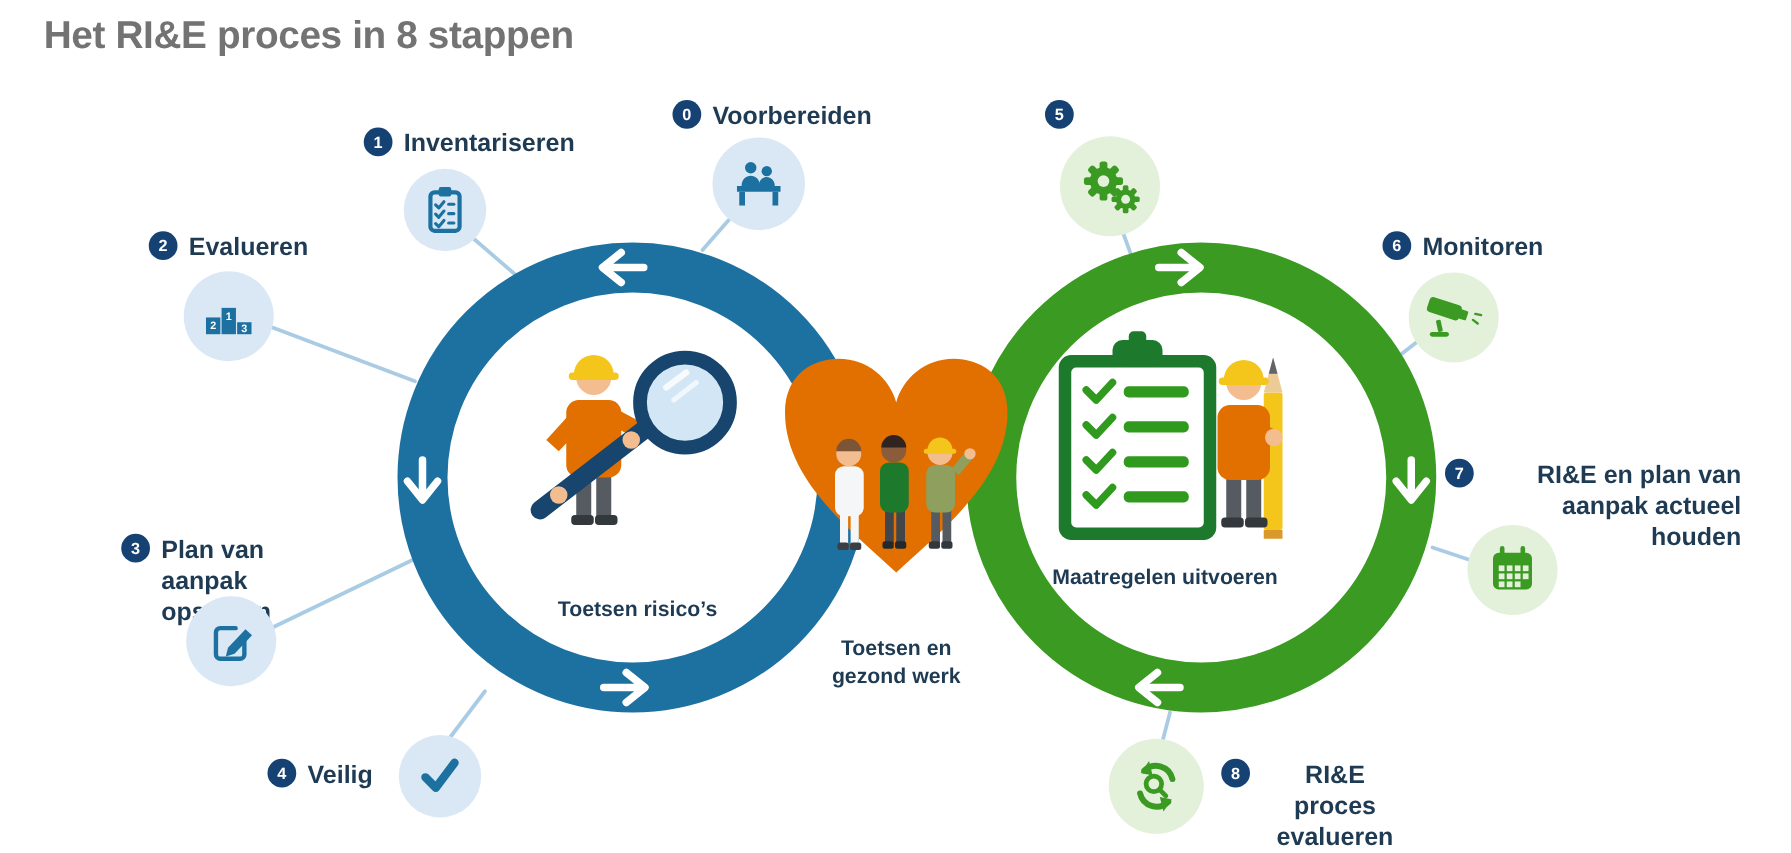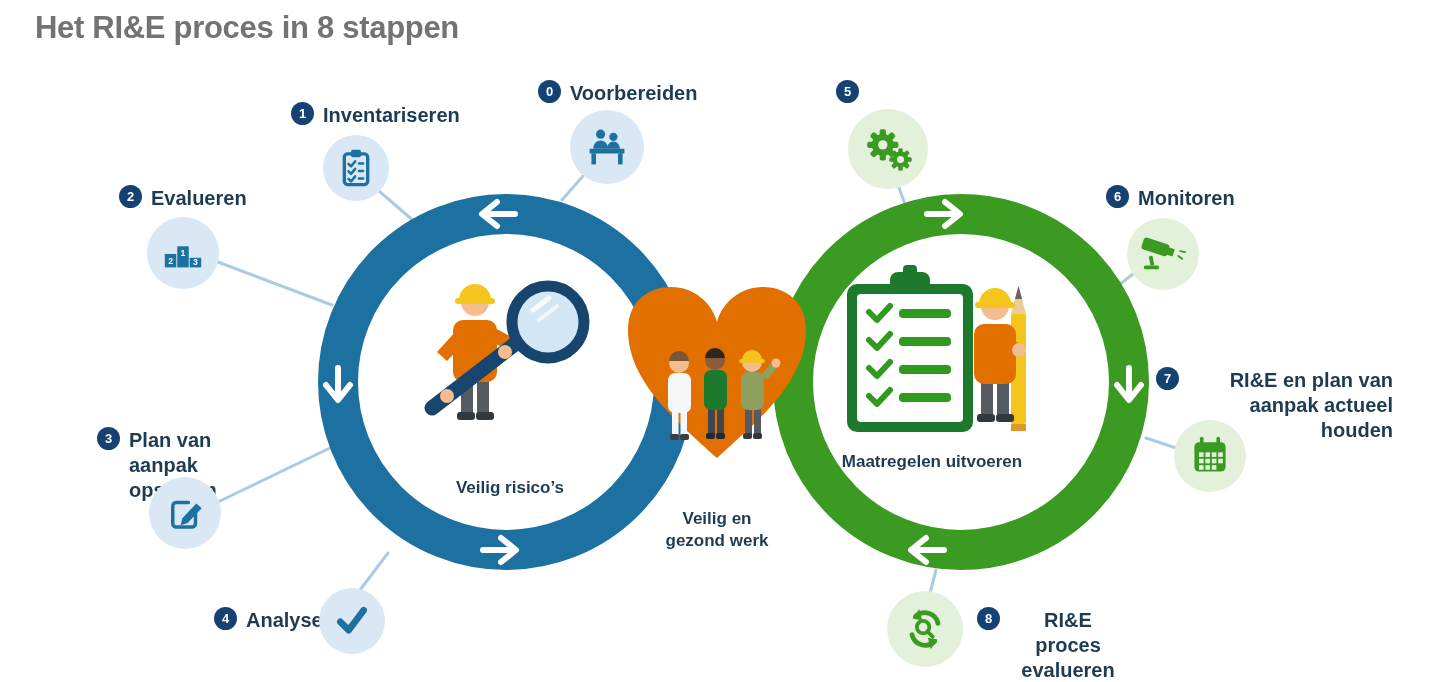--- a/index.html
+++ b/index.html
@@ -141,43 +141,43 @@
       <rect x="136" y="158" width="9" height="6" rx="2" fill="#33383d"></rect>
       <rect x="124" y="97" width="23" height="38" rx="7" fill="#8fa05e"></rect>
       <path d="M144 100 l12 -14 6 5 -12 14 Z" fill="#8fa05e"></path>
       <circle cx="159" cy="88" r="4.5" fill="#f3bd90"></circle>
       <circle cx="135" cy="87" r="10" fill="#f3bd90"></circle>
       <path d="M125 85 a10 10 0 0 1 20 0 Z" fill="#f4c61c"></path>
       <rect x="122" y="84" width="26" height="4" rx="2" fill="#f4c61c"></rect>
     </g>
   </svg>
 
-  <div class="loop-label" style="left:415px;top:477px;width:190px">Veilig risico’s</div>
+  <div class="loop-label" style="left:415px;top:477px;width:190px">Toetsen risico’s</div>
   <div class="loop-label" style="left:827px;top:451px;width:210px">Maatregelen uitvoeren</div>
-  <div class="loop-label" style="left:659px;top:508px;width:116px">Veilig en gezond werk</div>
+  <div class="loop-label" style="left:659px;top:508px;width:116px">Toetsen en gezond werk</div>
 
   <div class="step" style="left:538px;top:80px">
     <span class="badge">0</span>
     <span class="step-label nowrap">Voorbereiden</span>
   </div>
   <div class="step" style="left:291px;top:102px">
     <span class="badge">1</span>
     <span class="step-label nowrap">Inventariseren</span>
   </div>
   <div class="step" style="left:119px;top:185px">
     <span class="badge">2</span>
     <span class="step-label nowrap">Evalueren</span>
   </div>
   <div class="step" style="left:97px;top:427px">
     <span class="badge">3</span>
     <span class="step-label w138">Plan van aanpak opstellen</span>
   </div>
   <div class="step" style="left:214px;top:607px">
     <span class="badge">4</span>
-    <span class="step-label nowrap">Analyse</span>
+    <span class="step-label nowrap">Veilig</span>
   </div>
   <div class="step" style="left:836px;top:80px">
     <span class="badge">5</span>
   </div>
   <div class="step" style="left:1106px;top:185px">
     <span class="badge">6</span>
     <span class="step-label nowrap">Monitoren</span>
   </div>
   <div class="step" style="left:1156px;top:367px">
     <span class="badge">7</span>

